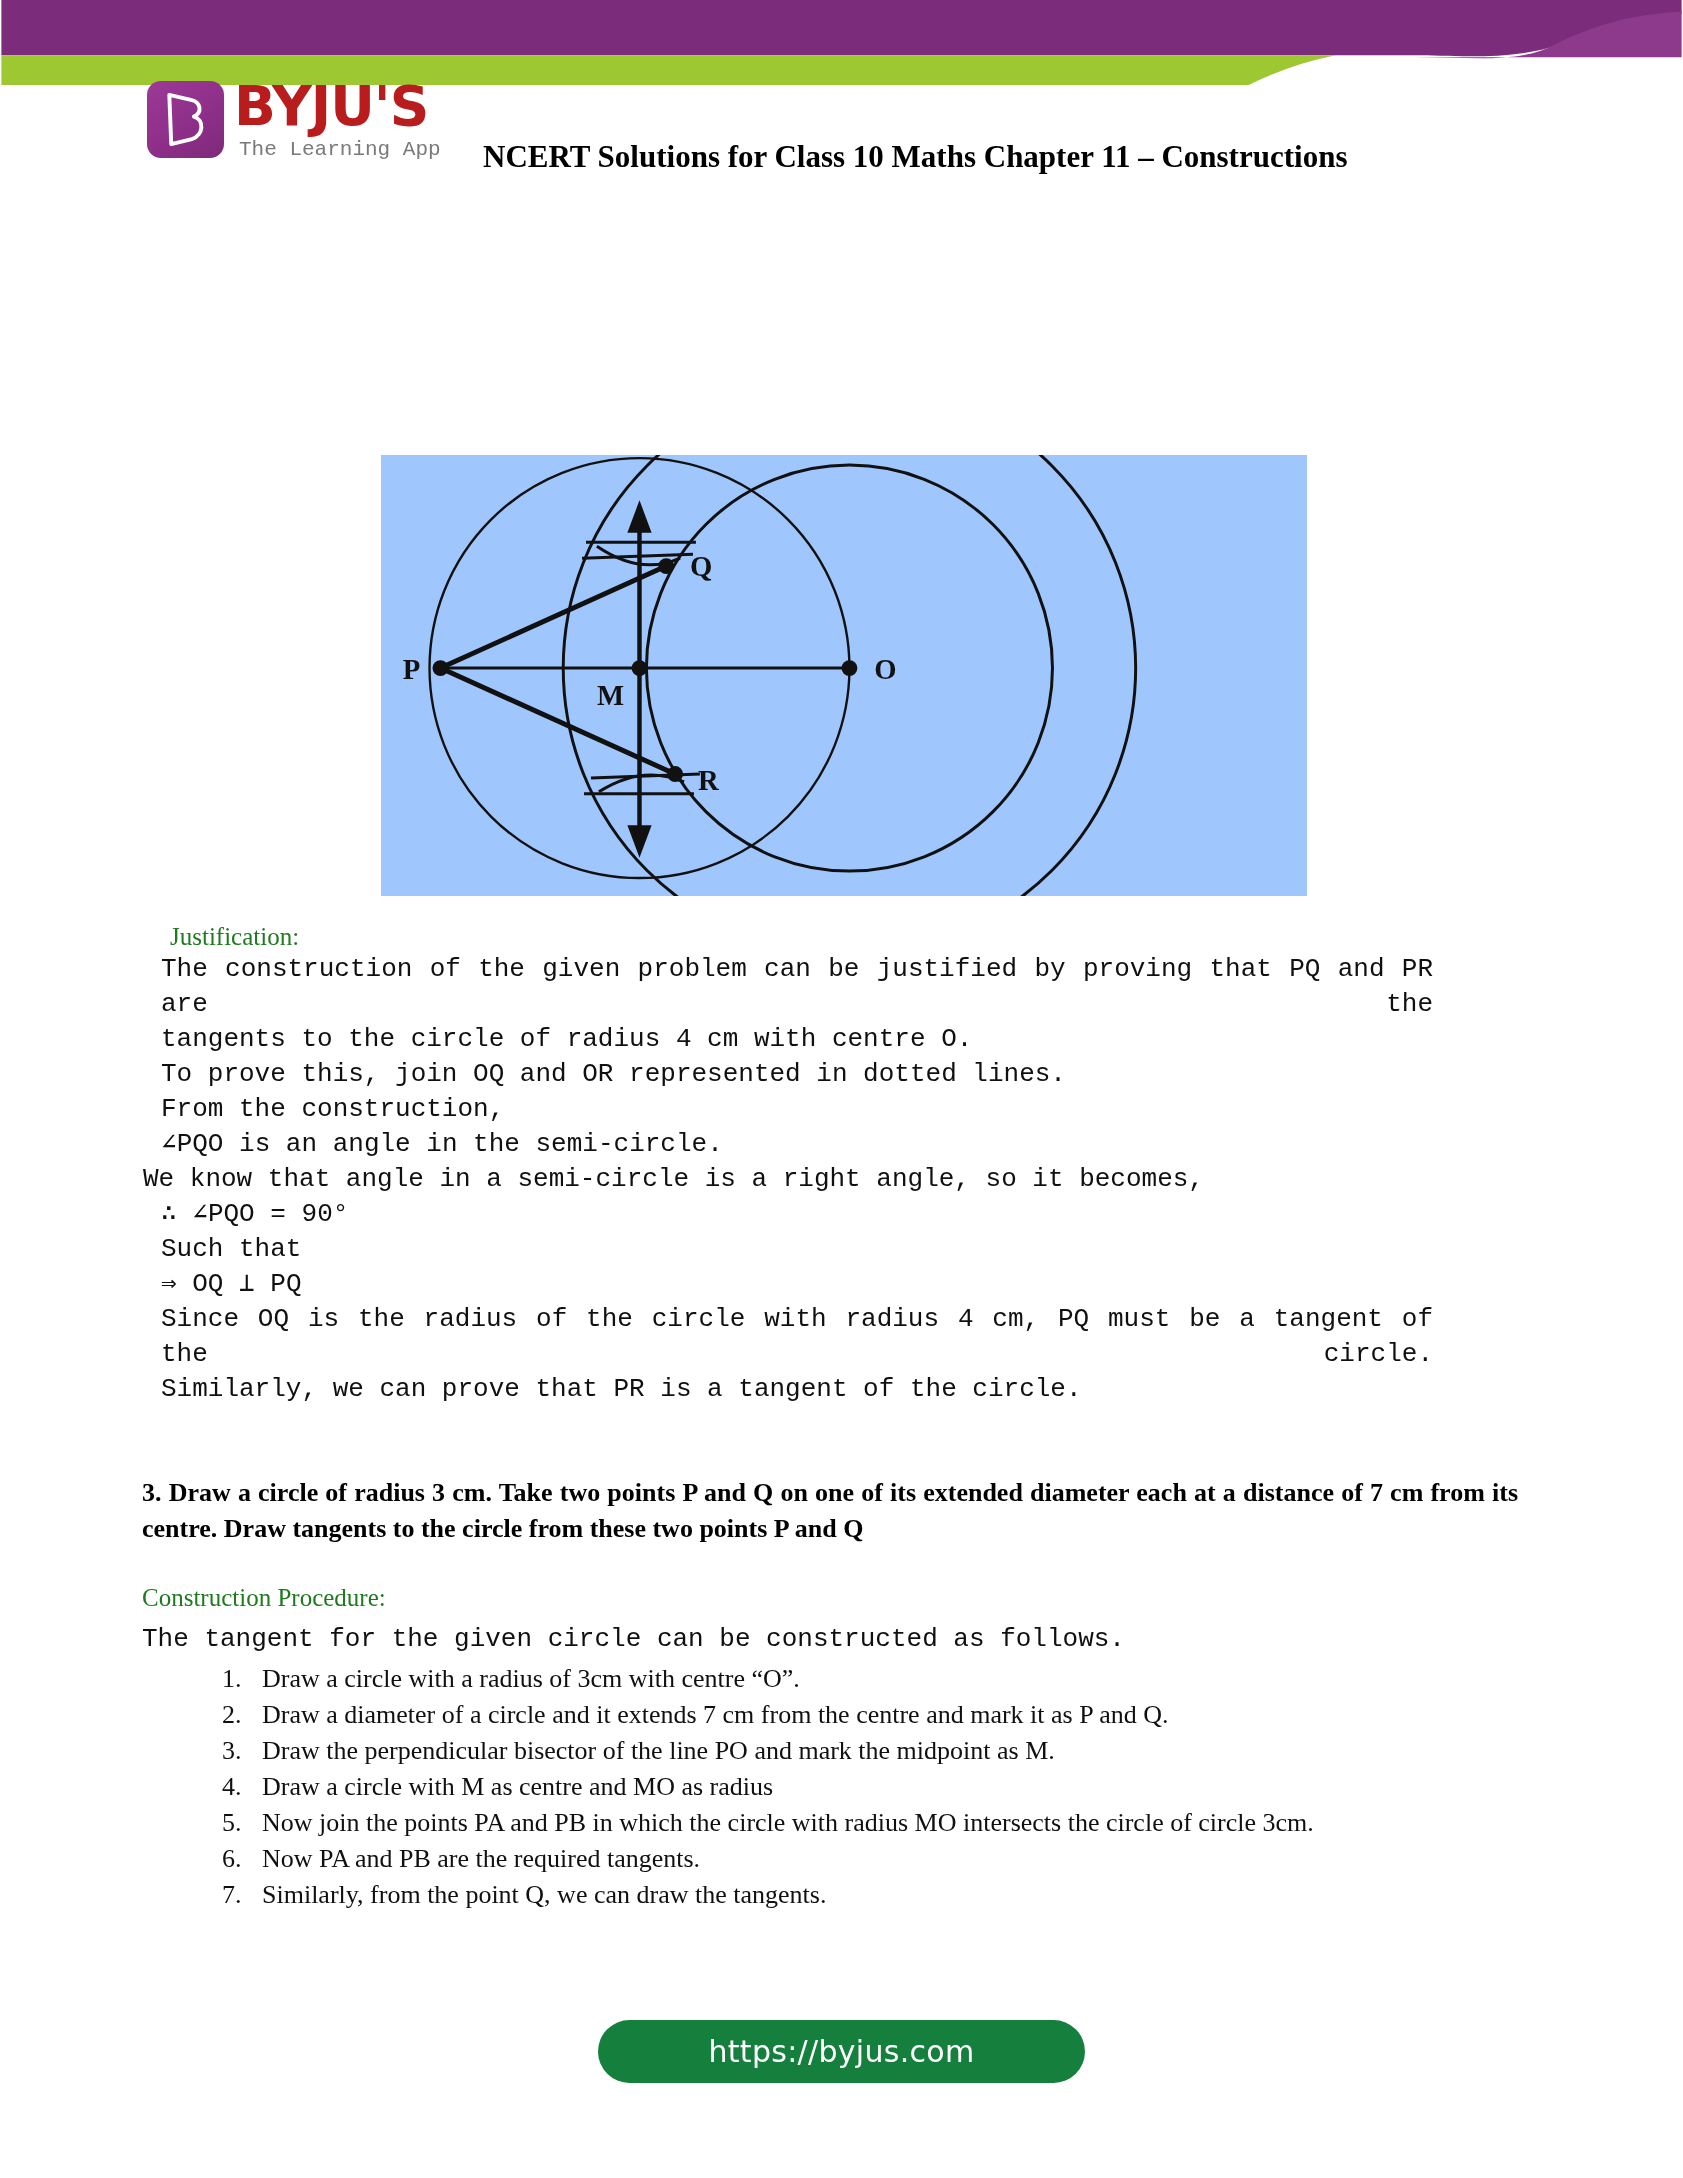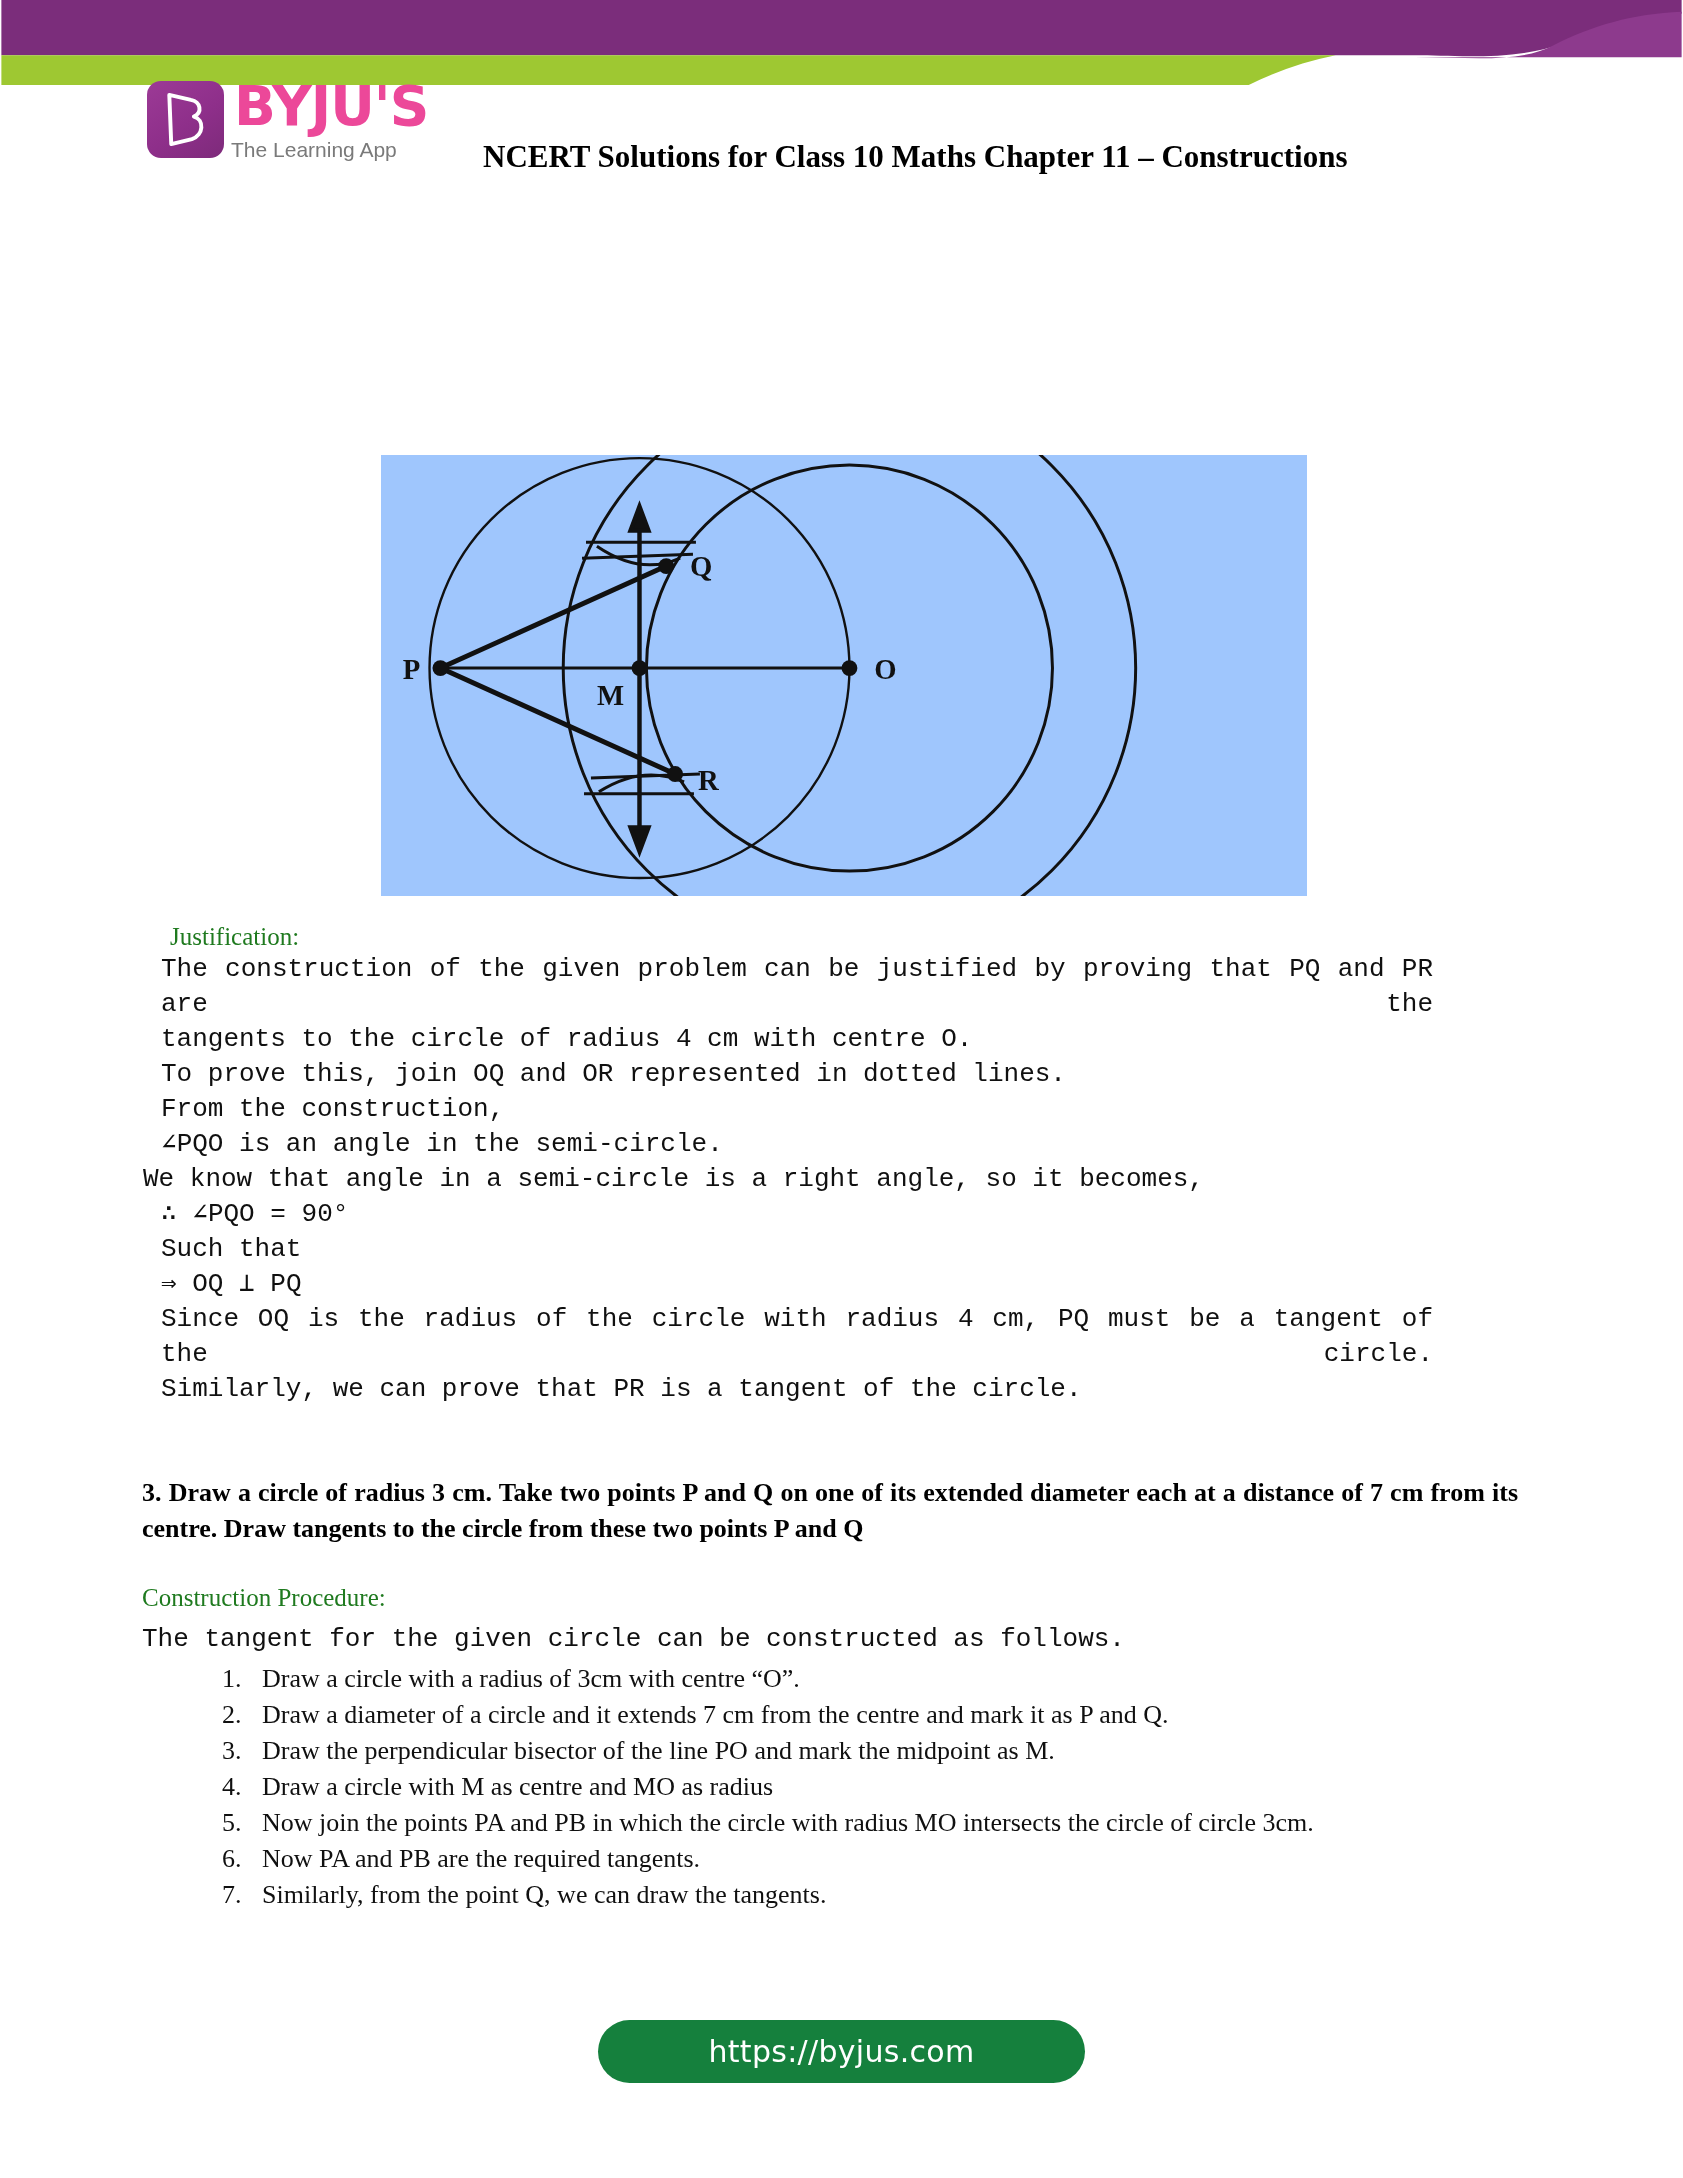--- a/index.html
+++ b/index.html
@@ -46,28 +46,28 @@
     width: 50px; height: 57px;
   }
   .logo-word {
     position: absolute;
     left: 87px;
     top: -2px;
     font-family: "DejaVu Sans", sans-serif;
     font-weight: bold;
     font-size: 55px;
     letter-spacing: -1px;
-    color: #ec4899;
+    color: #b91c1c;
     line-height: 1;
   }
   .logo-tag {
     position: absolute;
-    left: 84px;
+    left: 92px;
     top: 57px;
-    font-family: Liberation Sans, sans-serif;
+    font-family: Liberation Mono, monospace;
     font-size: 21px;
     color: #7a7a7a;
     letter-spacing: 0px;
   }
 
   
   .page-title {
     position: absolute;
     left: 483px;
     top: 139px;

